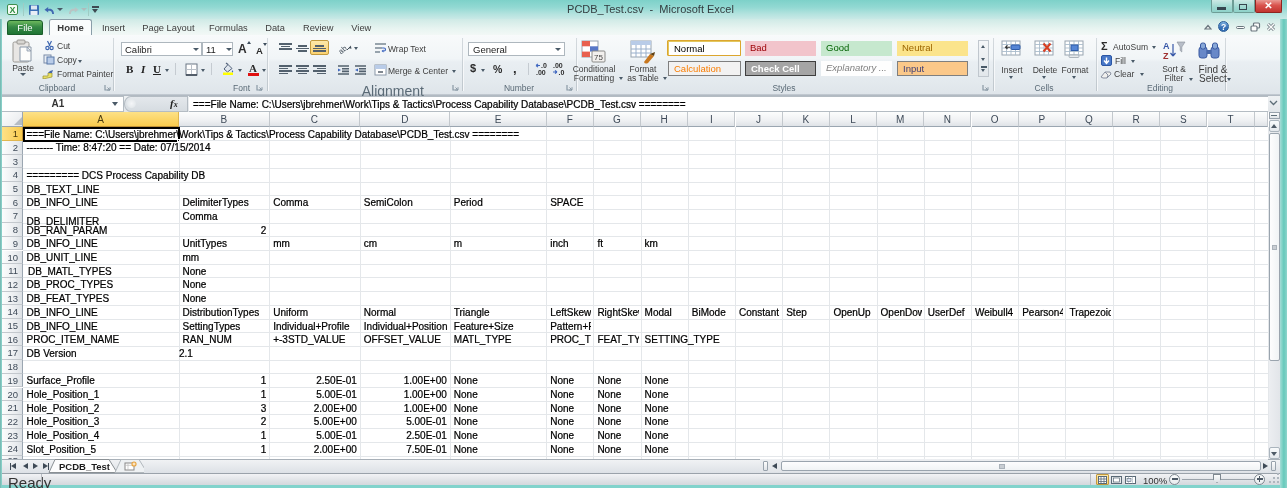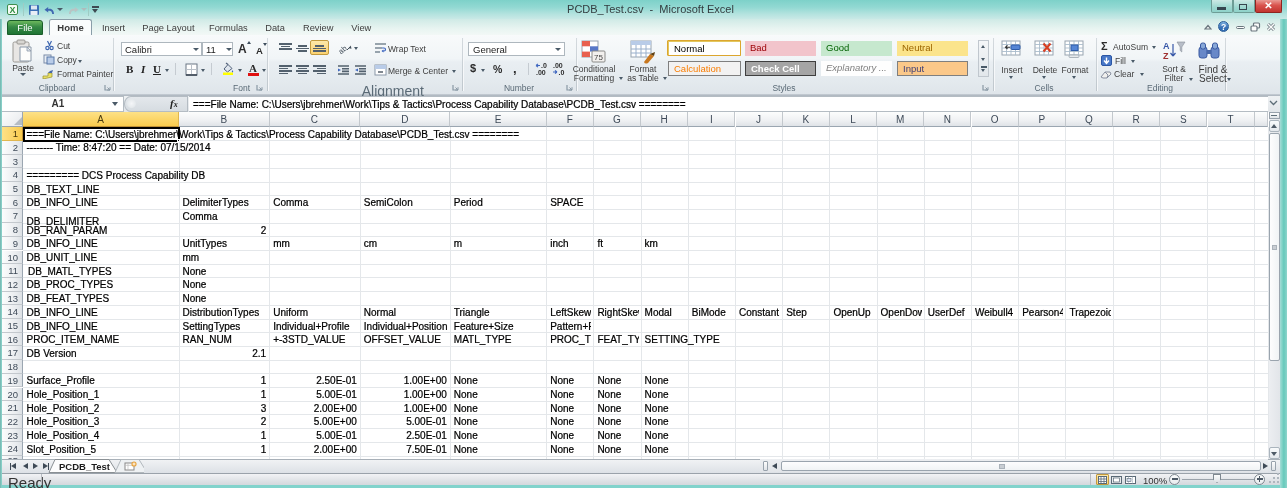--- a/index.html
+++ b/index.html
@@ -475,21 +475,21 @@
 <div class="cell" style="left:550.2px;top:319.5px;height:13px;width:41.200000000000045px;">Pattern+Position</div>
 <div class="cell" style="left:26.5px;top:333.2px;height:13px;width:150.0px;">PROC_ITEM_NAME</div>
 <div class="cell" style="left:182.5px;top:333.2px;height:13px;width:84.69999999999999px;">RAN_NUM</div>
 <div class="cell" style="left:273.2px;top:333.2px;height:13px;width:84.60000000000002px;">+-3STD_VALUE</div>
 <div class="cell" style="left:363.8px;top:333.2px;height:13px;width:84.0px;">OFFSET_VALUE</div>
 <div class="cell" style="left:453.8px;top:333.2px;height:13px;width:90.40000000000003px;">MATL_TYPE</div>
 <div class="cell" style="left:550.2px;top:333.2px;height:13px;width:41.200000000000045px;">PROC_TYPE</div>
 <div class="cell" style="left:597.4000000000001px;top:333.2px;height:13px;width:41.200000000000045px;">FEAT_TYPE</div>
 <div class="cellov" style="left:644.6000000000001px;top:333.2px;height:13px;">SETTING_TYPE</div>
 <div class="cell" style="left:26.5px;top:346.9px;height:13px;width:150.0px;">DB Version</div>
-<div class="cell" style="left:179.0px;top:346.9px;width:87.19999999999999px;height:13px;text-align:right;">2.1</div>
+<div class="cell" style="left:179.0px;top:346.9px;width:87.19999999999999px;height:13px;">2.1</div>
 <div class="cell" style="left:26.5px;top:374.3px;height:13px;width:150.0px;">Surface_Profile</div>
 <div class="cell" style="left:179.0px;top:374.3px;width:87.19999999999999px;height:13px;text-align:right;">1</div>
 <div class="cell" style="left:269.7px;top:374.3px;width:87.10000000000002px;height:13px;text-align:right;">2.50E-01</div>
 <div class="cell" style="left:360.3px;top:374.3px;width:86.5px;height:13px;text-align:right;">1.00E+00</div>
 <div class="cell" style="left:453.8px;top:374.3px;height:13px;width:90.40000000000003px;">None</div>
 <div class="cell" style="left:550.2px;top:374.3px;height:13px;width:41.200000000000045px;">None</div>
 <div class="cell" style="left:597.4000000000001px;top:374.3px;height:13px;width:41.200000000000045px;">None</div>
 <div class="cell" style="left:644.6000000000001px;top:374.3px;height:13px;width:41.200000000000045px;">None</div>
 <div class="cell" style="left:26.5px;top:388.0px;height:13px;width:150.0px;">Hole_Position_1</div>
 <div class="cell" style="left:179.0px;top:388.0px;width:87.19999999999999px;height:13px;text-align:right;">1</div>

